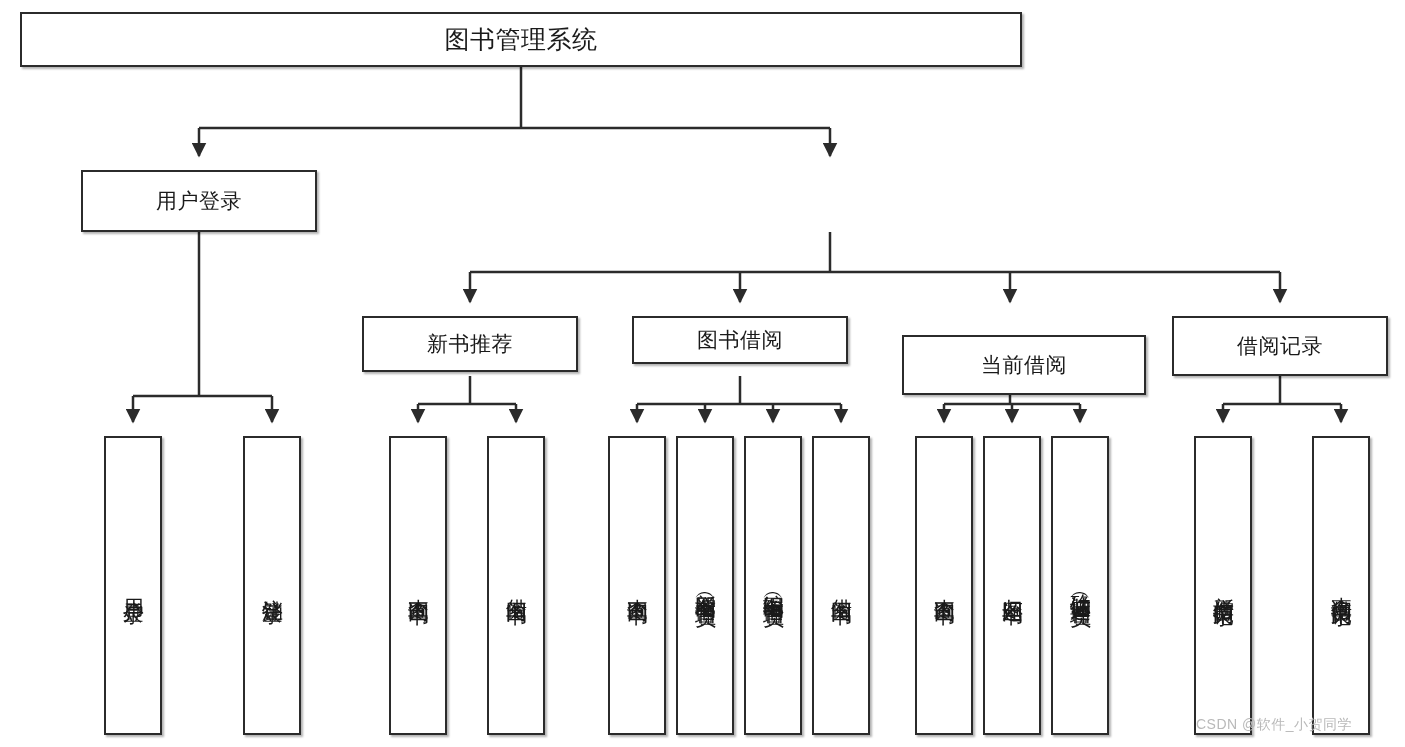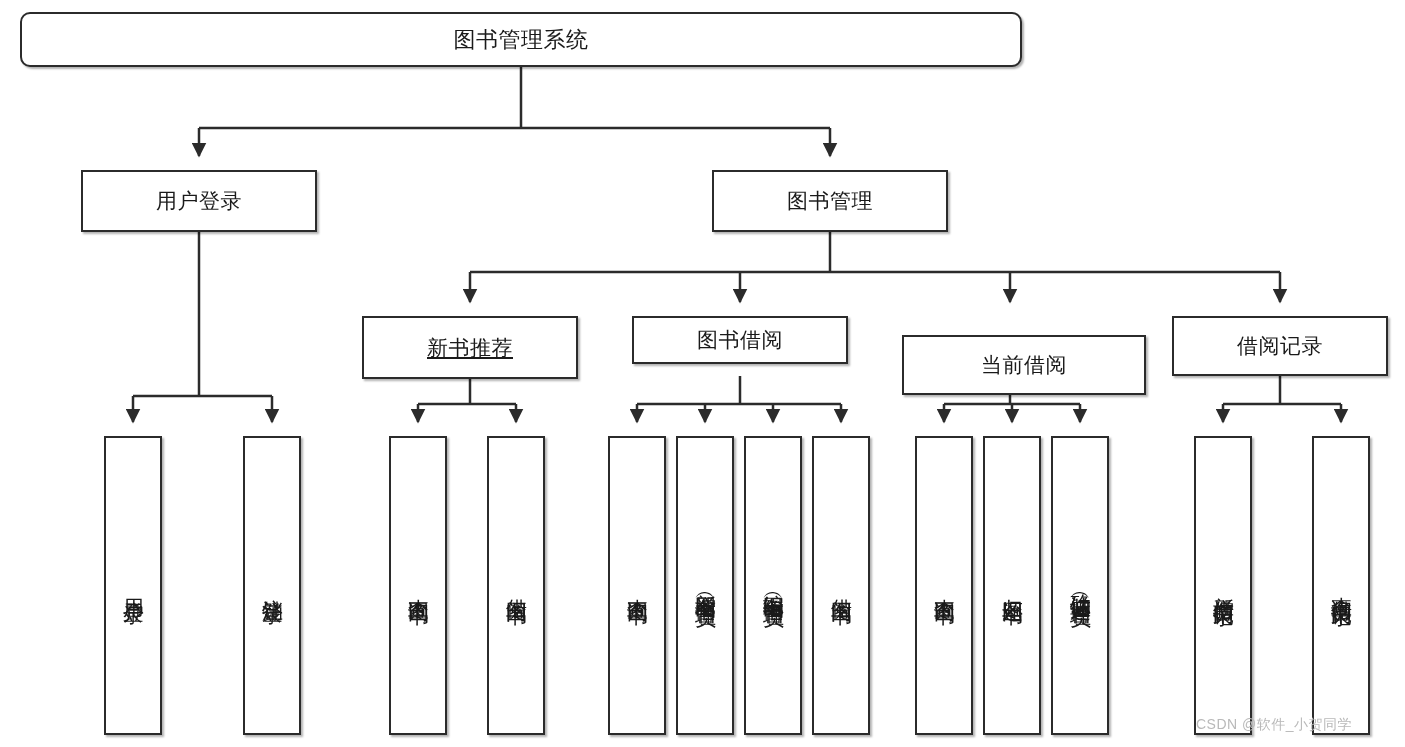--- a/index.html
+++ b/index.html
@@ -47,22 +47,21 @@
     padding-bottom: 4px;
     text-align: center;
   }
   .node.v .vtext {
     writing-mode: vertical-rl;
     text-orientation: upright;
     white-space: nowrap;
     letter-spacing: 2px;
   }
   .node.root {
-    font-size: 22px;
-    border-radius: 10px;
+    font-size: 25px;
   }
   .watermark {
     position: absolute;
     font-size: 14px;
     color: #b9b9b9;
     white-space: nowrap;
     letter-spacing: 0.5px;
   }
 </style>
 </head>
@@ -121,25 +120,22 @@
     </g>
   </svg>
 
   <div class="node h root" style="left:20px; top:12px; width:1002px; height:55px;">
     <span>图书管理系统</span>
   </div>
 
   <div class="node h" style="left:81px; top:170px; width:236px; height:62px;">
     <span>用户登录</span>
   </div>
-  <div class="node h" style="left:712px; top:170px; width:236px; height:62px;">
-    <span>图书管理</span>
-  </div>
 
-  <div class="node h" style="left:362px; top:316px; width:216px; height:63px;text-decoration:underline;">
+  <div class="node h" style="left:362px; top:316px; width:216px; height:56px;">
     <span>新书推荐</span>
   </div>
   <div class="node h" style="left:632px; top:316px; width:216px; height:48px;">
     <span>图书借阅</span>
   </div>
   <div class="node h" style="left:902px; top:335px; width:244px; height:60px;">
     <span>当前借阅</span>
   </div>
   <div class="node h" style="left:1172px; top:316px; width:216px; height:60px;align-items:center;">
     <span>借阅记录</span>

